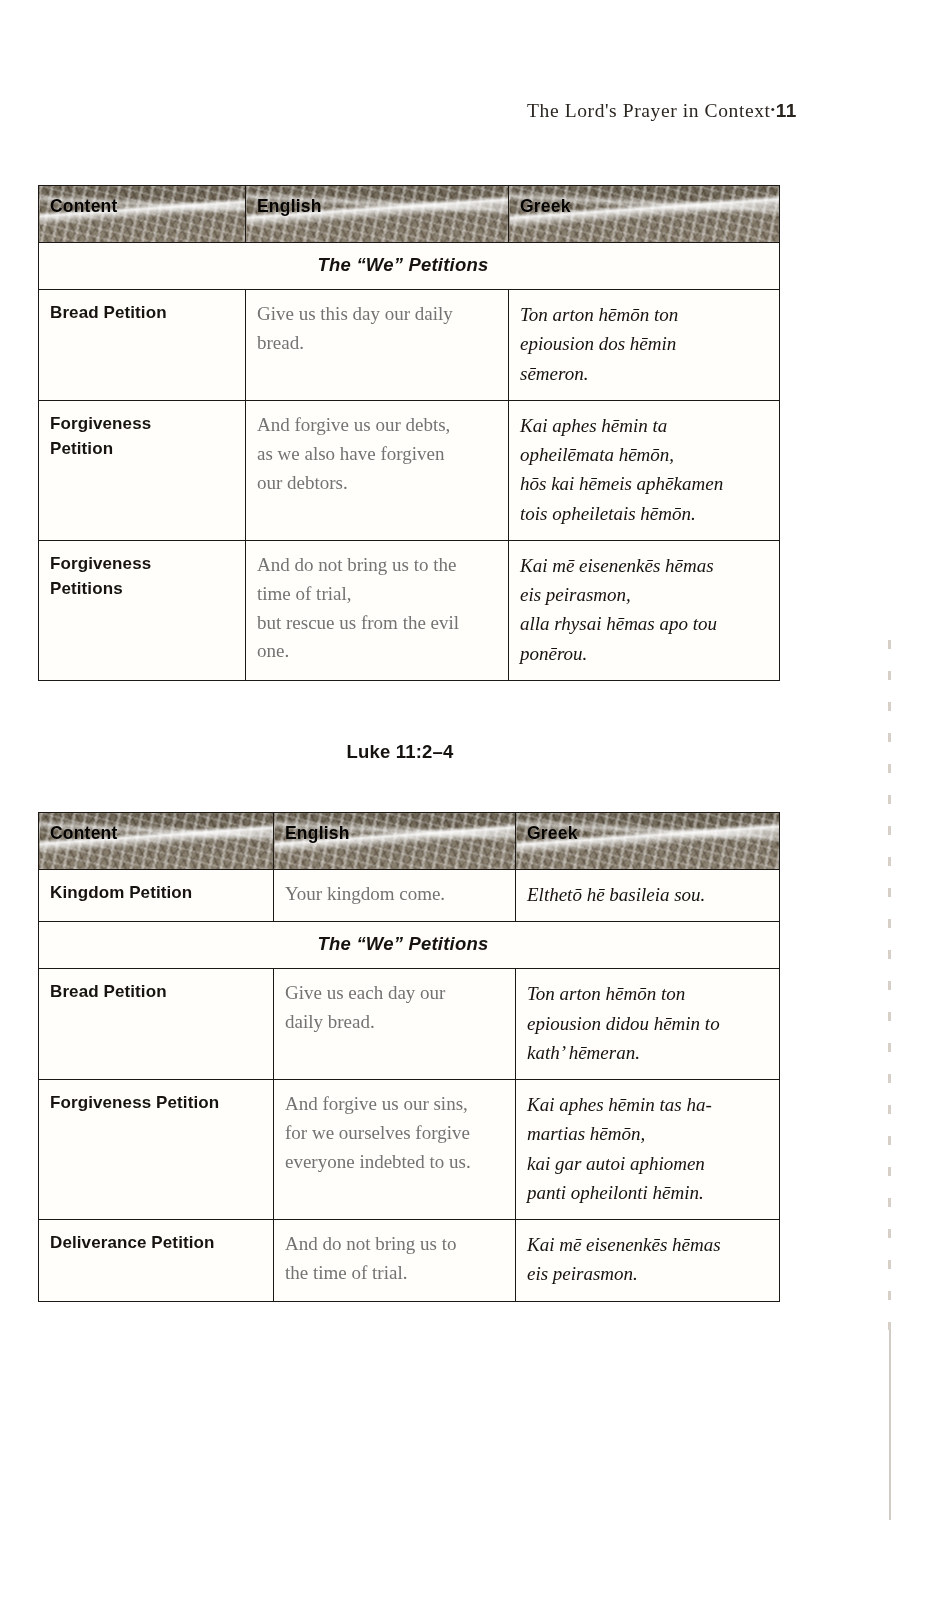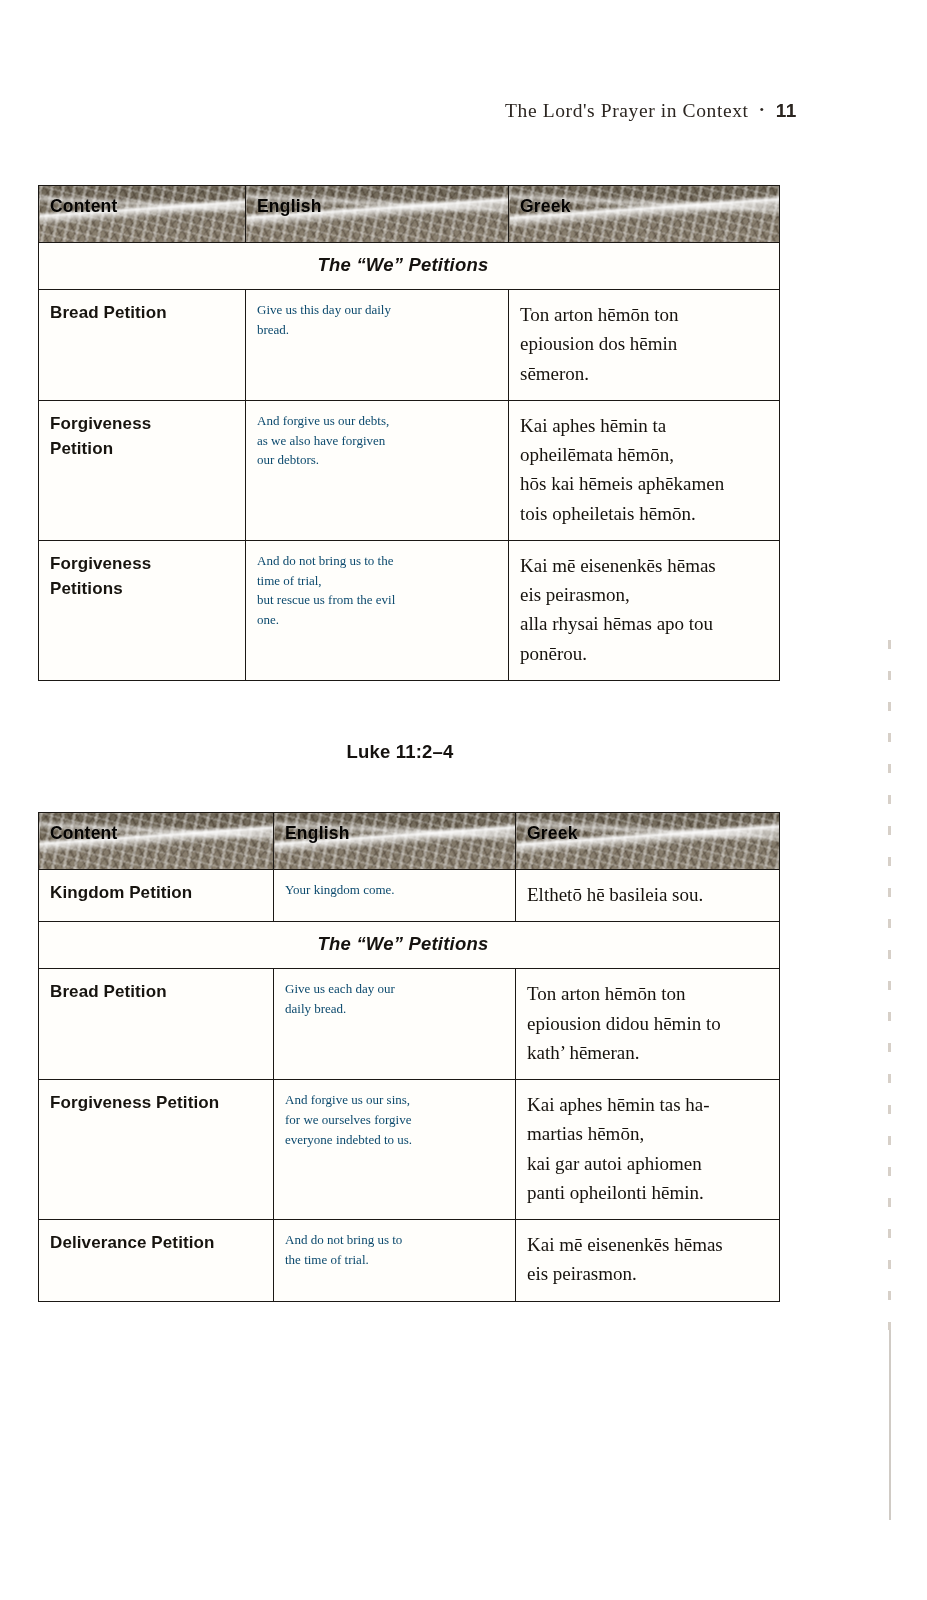--- a/index.html
+++ b/index.html
@@ -21,21 +21,20 @@
     position: absolute;
     top: 100px;
     right: 130px;
     font-family: "Liberation Serif", serif;
     font-size: 19.5px;
     letter-spacing: 0.6px;
     color: #2b2520;
     white-space: nowrap;
     display: flex;
     align-items: baseline;
-    gap: 11px;
   }
   .running-head .rh-title { font-weight: normal; }
   .running-head .rh-dot {
     font-size: 13px;
     position: relative;
     top: -3px;
   }
   .running-head .rh-page {
     font-family: "Liberation Sans", sans-serif;
     font-weight: bold;
@@ -116,26 +115,27 @@
   .c-content {
     font-family: "Liberation Sans", sans-serif;
     font-weight: bold;
     font-size: 17px;
     line-height: 1.48;
     letter-spacing: 0.1px;
     color: #17140f;
   }
   .c-english {
     font-family: "Liberation Serif", serif;
-    font-size: 13px;
+    font-size: 19px;
     line-height: 1.52;
-    color: #0c4a6e;
+    color: #737373;
   }
   .c-greek {
     font-family: "Liberation Serif", serif;
+    font-style: italic;
     font-size: 19px;
     line-height: 1.54;
     color: #16120d;
   }
   .ln { display: block; }
 
   
   .scan-edge {
     position: absolute;
     top: 640px;

